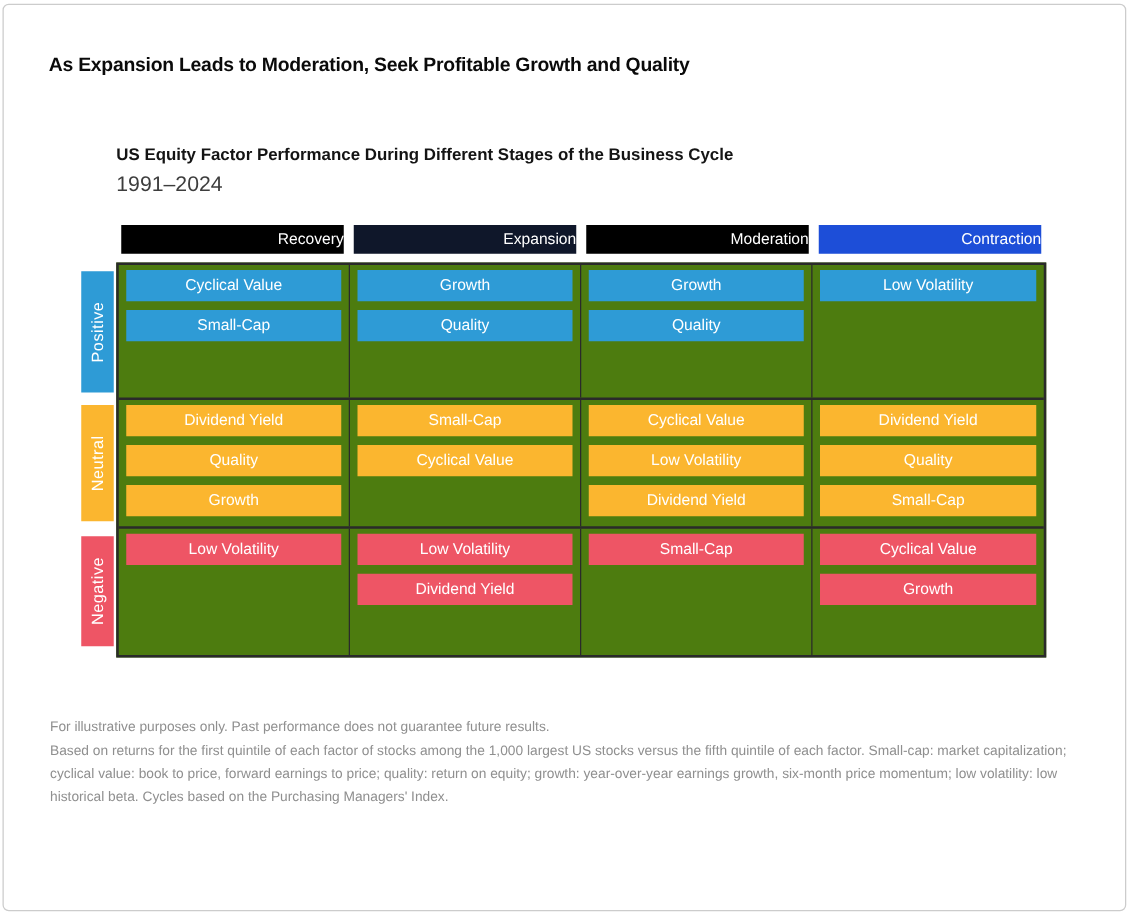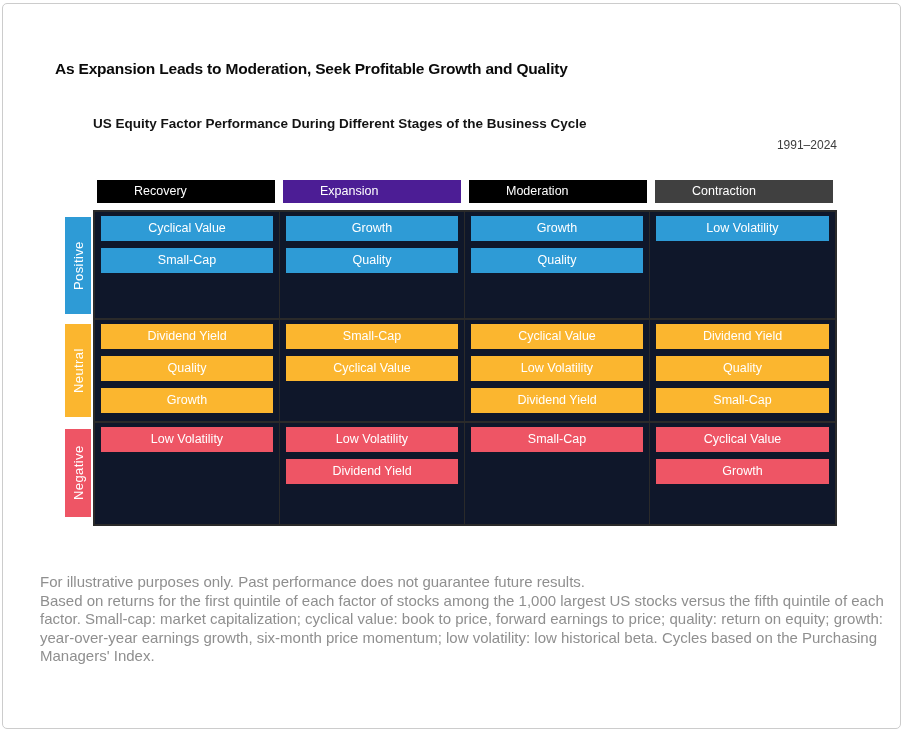--- a/index.html
+++ b/index.html
@@ -12,65 +12,65 @@
   .card {
     position: absolute;
     left: 2px; top: 3px; right: 2px; bottom: 9px;
     background: #ffffff;
     border: 1px solid #cccccc;
     border-radius: 5px;
   }
   .slide-title {
     position: absolute;
     left: 36px; top: 40px;
-    margin: 16px;
+    margin: 0;
     font-size: 15.5px;
     font-weight: bold;
     color: #0a0a0a;
     letter-spacing: -0.2px;
   }
   .fig-title {
     position: absolute;
     left: 90px; top: 112px; width: 744px;
     font-size: 13.5px;
     font-weight: bold;
     color: #141414;
   }
   .fig-subtitle {
     position: absolute;
     left: 90px; top: 134px; width: 744px;
-    text-align: right;
-    font-size: 12px;
+    text-align: left;
+    font-size: 17px;
     color: #3d3d3d;
   }
   .col-headers {
     position: absolute;
     left: 90px; top: 176px; width: 744px; height: 23px;
     display: grid;
     grid-template-columns: repeat(4, 1fr);
     column-gap: 8px;
     padding: 0 4px;
     box-sizing: border-box;
   }
   .stage-header {
     color: #ffffff;
     font-size: 12.5px;
-    text-align: left;
+    text-align: right;
     line-height: 23px;
     height: 23px;
     padding-left: 37px;
   }
   .matrix {
     position: absolute;
     left: 90px; top: 206px; width: 744px; height: 316px;
     border: 2px solid #2a2a2a;
     box-sizing: border-box;
     display: flex;
     flex-direction: column;
-    background: #0f172a;
+    background: #4d7c0f;
   }
   .section {
     display: grid;
     grid-template-columns: repeat(4, 1fr);
     border-bottom: 2px solid #2a2a2a;
   }
   .section:nth-child(1) { height: 106px; }
   .section:nth-child(2) { height: 101px; }
   .section:nth-child(3) { flex: 1; border-bottom: none; }
   .cell { border-right: 1.5px solid #2a2a2a; overflow: hidden; }
@@ -96,40 +96,40 @@
     font-size: 13px;
     letter-spacing: 0.4px;
   }
   .row-label:nth-of-type(1) { top: 213px; height: 97px; }
   .row-label:nth-of-type(2) { top: 320px; height: 93px; }
   .row-label:nth-of-type(3) { top: 425px; height: 88px; }
   .footnotes {
     position: absolute;
     left: 37px; top: 569px; width: 848px;
     color: #8f8f8f;
-    font-size: 15px;
+    font-size: 11px;
     line-height: 18.5px;
   }
   .footnotes p { margin: 0; }
 </style>
 </head>
 <body>
 
 <div class="card">
 
   <h1 class="slide-title">As Expansion Leads to Moderation, Seek Profitable Growth and Quality</h1>
 
   <div class="fig-title">US Equity Factor Performance During Different Stages of the Business Cycle</div>
   <div class="fig-subtitle">1991–2024</div>
 
   <div class="col-headers" id="colHeaders">
       <div class="stage-header" style="background: rgb(0, 0, 0);">Recovery</div>
-      <div class="stage-header" style="background: #4c1d95;">Expansion</div>
+      <div class="stage-header" style="background: #0f172a;">Expansion</div>
       <div class="stage-header" style="background: rgb(0, 0, 0);">Moderation</div>
-      <div class="stage-header" style="background: #404040;">Contraction</div>
+      <div class="stage-header" style="background: #1d4ed8;">Contraction</div>
     </div>
 
   <div id="rowLabels">
       <div class="row-label" style="background: rgb(46, 155, 214);">Positive</div>
       <div class="row-label" style="background: rgb(251, 182, 47);">Neutral</div>
       <div class="row-label" style="background: rgb(238, 85, 101);">Negative</div>
     </div>
 
   <div class="matrix" id="matrix">
       <div class="section">

